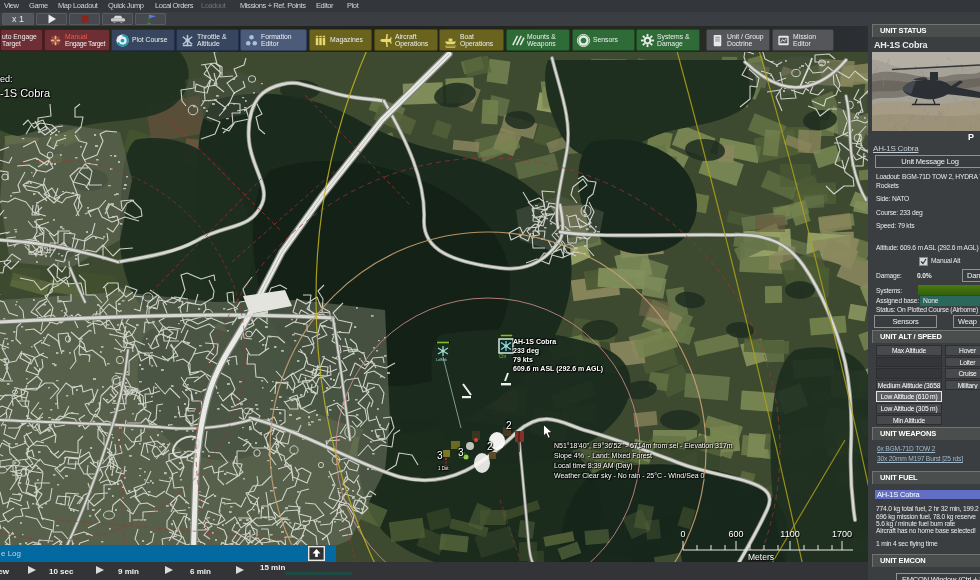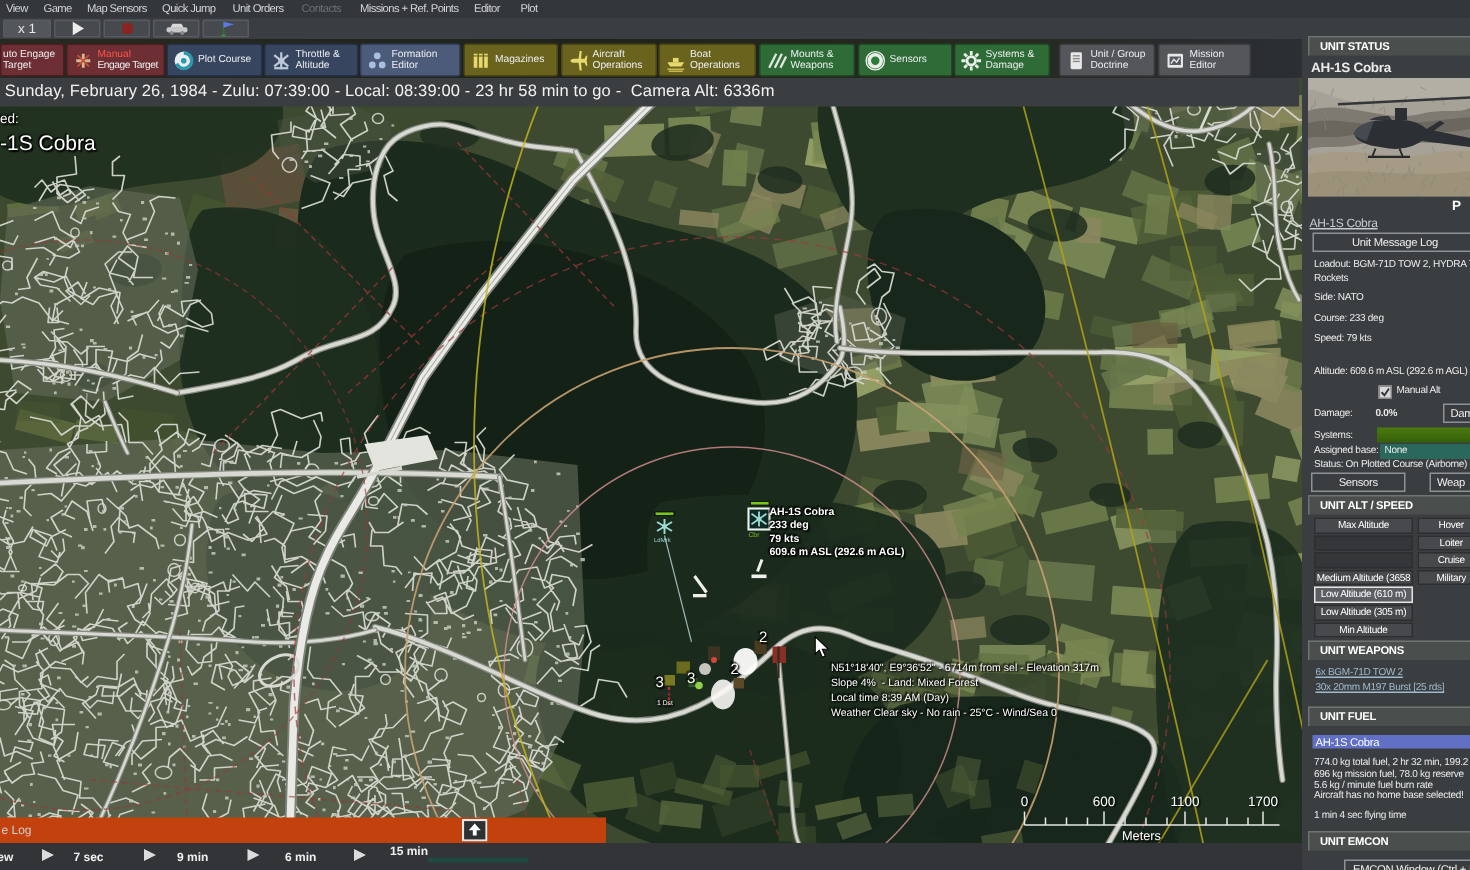--- a/index.html
+++ b/index.html
@@ -30,21 +30,21 @@
     box-sizing:border-box;color:#fff;font-weight:bold;font-size:7.5px;line-height:12px;padding-left:7px;}
   .ptx{position:absolute;left:8px;white-space:nowrap;}
   .pbtn{position:absolute;background:#3a3d40;border:1px solid #8f9294;box-sizing:border-box;
     color:#f0f0f0;font-size:7.5px;text-align:center;white-space:nowrap;}
   .sbtn{position:absolute;background:#47494c;border:1px solid #2c2e30;box-sizing:border-box;
     color:#fff;font-size:6.7px;text-align:center;overflow:hidden;white-space:nowrap;}
   .sbtn.dis{background:#343639;border:1px solid #2c2e30;color:#343639;}
   .sbtn.sel{background:#5b5f63;border:1px solid #e4e4e4;}
   .plink{color:#c4cdd3;text-decoration:underline;}
   .wlink{color:#9fb9cd;text-decoration:underline;}
-  #logbar{left:0;top:545px;width:404px;height:17px;background:#c2410c;color:#cfd1d3;font-size:8px;overflow:hidden;}
+  #logbar{left:0;top:545px;width:336px;height:17px;background:#0369a1;color:#cfd1d3;font-size:8px;overflow:hidden;}
   #timebar{left:0;top:562px;width:868px;height:18px;background:#323438;color:#f0f0f0;font-size:8px;font-weight:bold;overflow:hidden;}
   .tri{position:absolute;width:0;height:0;border-left:8px solid #dcdcdc;border-top:4.5px solid transparent;border-bottom:4.5px solid transparent;}
   .mtx{position:absolute;color:#fff;white-space:nowrap;text-shadow:0 0 2px #000,1px 1px 1px #000,-1px -1px 1px #000;}
 </style>
 </head>
 <body>
 <div id="stage">
 
 <svg class="abs" style="left:0;top:0" width="980" height="580" viewBox="0 0 980 580">
 <rect x="0" y="0" width="980" height="580" fill="#3d4a30"></rect>
@@ -433,21 +433,21 @@
 <rect x="451" y="441" width="9" height="8" fill="#6b6b1e"></rect>
 <rect x="443" y="450" width="7" height="7" fill="#7a7a22"></rect>
 <rect x="459" y="452" width="6" height="6" fill="#2f5c28"></rect>
 <rect x="489" y="452" width="7" height="7" fill="#5a4a28"></rect>
 <circle cx="466" cy="457" r="2.5" fill="#8fd048"></circle>
 <circle cx="476" cy="440" r="2" fill="#d04838"></circle>
 <line x1="446" y1="458" x2="446" y2="470" stroke="#c03030" stroke-width="1.5" stroke-dasharray="2,1.5"></line>
 <line x1="438" y1="462" x2="452" y2="462" stroke="#2a2a2a" stroke-width="1"></line>
 </svg>
 <div class="mtx" style="left:0;top:74px;font-size:9px">ed:</div>
-<div class="mtx" style="left:0;top:87px;font-size:14px">-1S Cobra</div>
+<div class="mtx" style="left:0;top:87px;font-size:11px">-1S Cobra</div>
 <svg class="abs" style="left:425px;top:330px" width="60" height="40" viewBox="0 0 60 40">
 <rect x="11" y="11" width="14" height="3" fill="#0a0a0a"></rect>
       <rect x="12" y="11.6" width="12" height="1.8" fill="#7ac420"></rect>
 <g stroke="#9adbd4" stroke-width="1.3" fill="none">
 <line x1="18" y1="16" x2="18" y2="26"></line>
         <line x1="13" y1="18" x2="23" y2="24"></line>
         <line x1="13" y1="24" x2="23" y2="18"></line>
       </g>
 <circle cx="18" cy="21" r="1.6" fill="#9adbd4"></circle>
 <text x="11" y="31" font-size="4" fill="#9adbd4" font-family="Liberation Sans">LdMrk</text>
@@ -623,24 +623,24 @@
           <rect x="2.5" y="3" width="11" height="10" fill="#e8e8ea" rx="1"></rect>
           <rect x="4" y="5" width="8" height="6" fill="#55585c"></rect>
           <path d="M5,10 L7,7 L9,9 L11,6" stroke="#e8e8ea" stroke-width="1" fill="none"></path>
         </svg>
         <div class="tx">Mission<br>Editor</div>
       </div>
 </div>
 <div class="abs" id="menubar">
   <span style="left:4px">View</span>
       <span style="left:29px">Game</span>
-  <span style="left:58px">Map Sensors</span>
+  <span style="left:58px">Map Loadout</span>
       <span style="left:108px">Quick Jump</span>
-  <span style="left:155px">Unit Orders</span>
-      <span style="left:201px;color:#6e7175">Contacts</span>
+  <span style="left:155px">Local Orders</span>
+      <span style="left:201px;color:#6e7175">Loadout</span>
   <span style="left:240px">Missions + Ref. Points</span>
       <span style="left:316px">Editor</span>
   <span style="left:347px">Plot</span>
 </div>
 <div class="abs" id="row2">
   <div class="tbtn" style="left:2px;width:32px;background:#53565b;color:#e8e8e8;font-size:9px;text-align:center;line-height:10px">x 1</div>
   <div class="tbtn" style="left:36px;width:31px">
         <svg width="10" height="10" viewBox="0 0 10 10">
           <path d="M1.5,0.5 L9,5 L1.5,9.5 Z" fill="#ececec"></path>
         </svg>
@@ -659,21 +659,20 @@
         </svg>
       </div>
   <div class="tbtn" style="left:135px;width:31px">
         <svg width="12" height="11" viewBox="0 0 12 11">
           <line x1="4" y1="0.5" x2="4" y2="10.5" stroke="#3a6a3a" stroke-width="1.2"></line>
           <path d="M4,0.5 L11,2.2 L4,4.5 Z" fill="#5a78e8"></path>
           <rect x="2.6" y="9" width="2.8" height="1.6" fill="#3a8a4a"></rect>
         </svg>
       </div>
 </div>
-<div class="abs" id="datebar">&nbsp;Sunday, February 26, 1984 - Zulu: 07:39:00 - Local: 08:39:00 - 23 hr 58 min to go -&nbsp; Camera Alt: 6336m</div>
 <div class="abs" id="panel">
 <div class="phead" style="top:0px">UNIT STATUS</div>
 <div class="ptx" style="top:16px;left:6px;font-weight:bold;font-size:9px">AH-1S Cobra</div>
 <svg class="abs" style="left:4px;top:28px" width="108" height="79" viewBox="0 0 108 79">
 <rect width="108" height="79" fill="#a6a298"></rect>
 <path d="M0,0 H108 V14 C80,10 55,20 30,16 C15,13 5,6 0,8 Z" fill="#b4afa5"></path>
 <path d="M0,22 C25,14 50,30 75,24 C90,20 100,24 108,20 L108,40 C85,48 60,38 35,44 C18,48 8,44 0,48 Z" fill="#7e7a71"></path>
 <path d="M0,30 C20,24 45,36 70,30 L108,26 L108,34 C80,40 55,32 30,38 C15,41 6,38 0,40 Z" fill="#6b675f"></path>
 <path d="M0,52 C28,44 60,56 85,50 C95,47 103,50 108,48 V79 H0 Z" fill="#a69c86"></path>
 <path d="M0,64 C30,58 65,68 108,62 V79 H0 Z" fill="#9c9179"></path>
@@ -743,18 +742,18 @@
 <svg class="abs" style="left:308px;top:546px" width="17" height="15" viewBox="0 0 17 15">
 <rect x="0.7" y="0.7" width="15.6" height="13.6" fill="#2e3032" stroke="#e8e8e8" stroke-width="1.4"></rect>
 <path d="M8.5,3 L12.5,7.5 L9.8,7.5 L9.8,11 L7.2,11 L7.2,7.5 L4.5,7.5 Z" fill="#fff"></path>
 </svg>
 <div class="abs" id="timebar">
 <span style="position:absolute;left:-4px;top:5px">iew</span>
 <div class="tri" style="left:28px;top:4px"></div>
 <div class="tri" style="left:96px;top:4px"></div>
 <div class="tri" style="left:165px;top:4px"></div>
 <div class="tri" style="left:236px;top:4px"></div>
-<span style="position:absolute;left:49px;top:5px">7 sec</span>
+<span style="position:absolute;left:49px;top:5px">10 sec</span>
 <span style="position:absolute;left:118px;top:5px">9 min</span>
 <span style="position:absolute;left:190px;top:5px">6 min</span>
 <span style="position:absolute;left:260px;top:1px">15 min</span>
 <div class="abs" style="left:285px;top:10px;width:67px;height:3px;background:#1e4a42"></div>
 </div>
 </div>
 </body></html>

